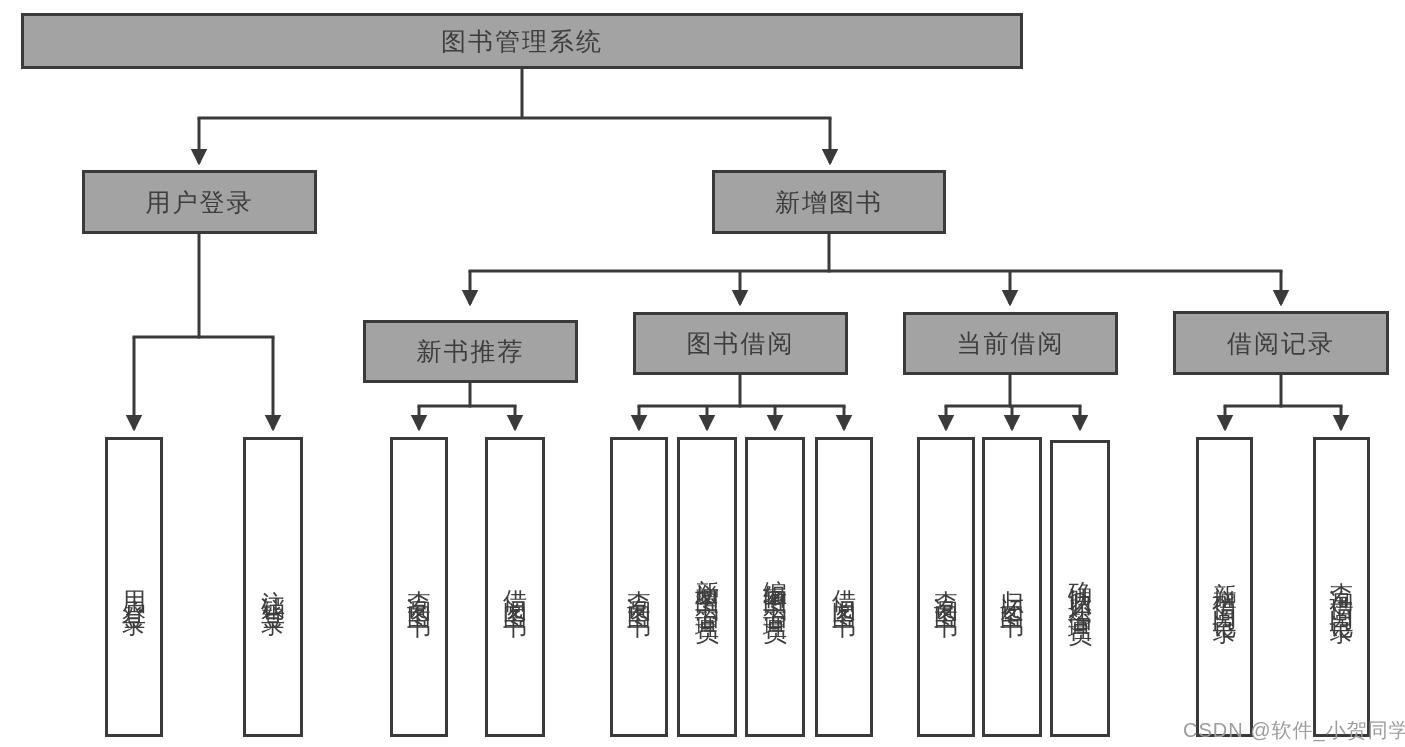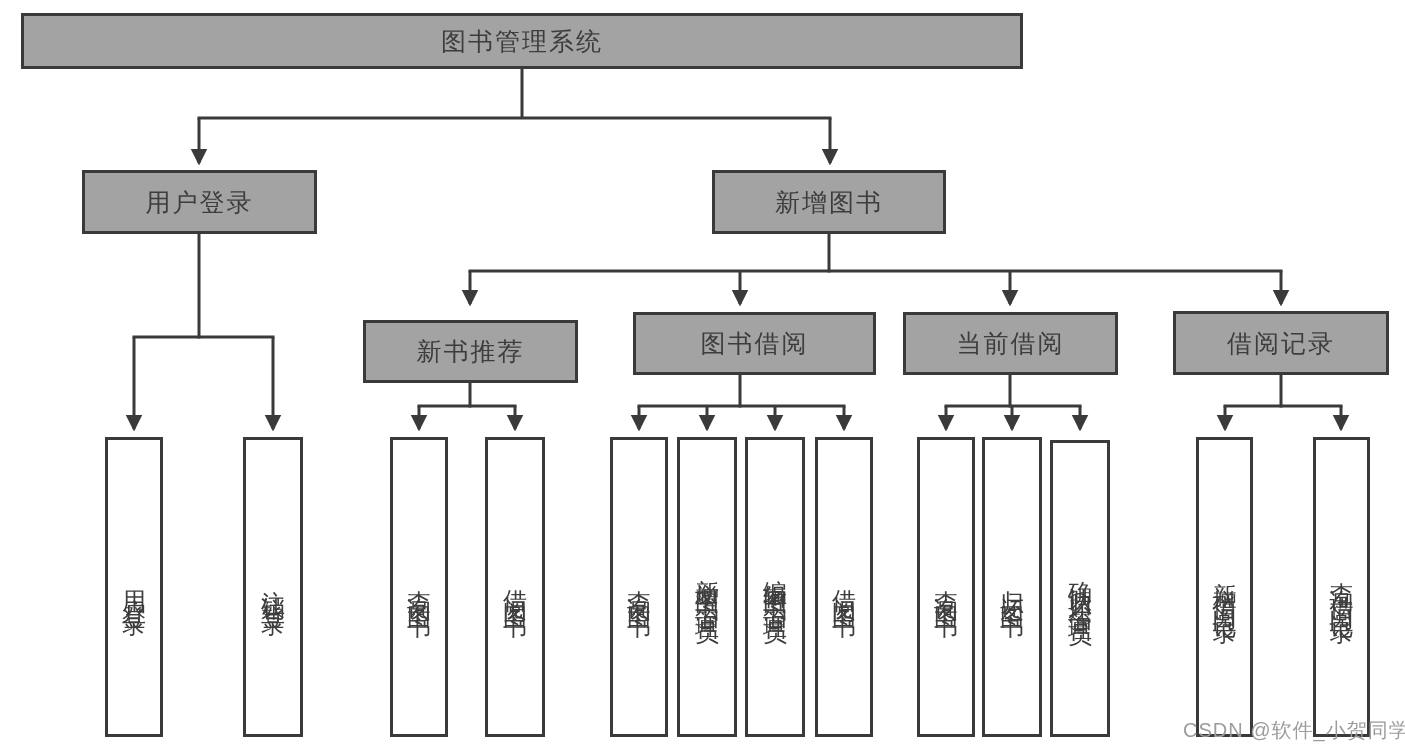--- a/index.html
+++ b/index.html
@@ -119,21 +119,21 @@
     <line x1="1225" y1="406" x2="1225" y2="429" marker-end="url(#arrowhead)"></line>
     <line x1="1341" y1="406" x2="1341" y2="429" marker-end="url(#arrowhead)"></line>
   </svg>
 
   <div class="node" style="left:21px; top:13px; width:1002px; height:56px;">图书管理系统</div>
 
   <div class="node" style="left:82px; top:170px; width:235px; height:64px;">用户登录</div>
   <div class="node" style="left:712px; top:170px; width:234px; height:64px;">新增图书</div>
 
   <div class="node" style="left:363px; top:320px; width:215px; height:63px;">新书推荐</div>
-  <div class="node" style="left:633px; top:312px; width:243px; height:63px;">图书借阅</div>
+  <div class="node" style="left:633px; top:312px; width:215px; height:63px;">图书借阅</div>
   <div class="node" style="left:903px; top:312px; width:215px; height:63px;text-align:center;">当前借阅</div>
   <div class="node" style="left:1173px; top:311px; width:216px; height:64px;">借阅记录</div>
 
   <div class="vnode" style="left:105px; top:437px; width:58px; height:300px;">用户登录</div>
   <div class="vnode" style="left:243px; top:437px; width:60px; height:300px;">注销登录</div>
 
   <div class="vnode" style="left:390px; top:437px; width:58px; height:300px;">查询图书</div>
   <div class="vnode" style="left:485px; top:437px; width:60px; height:300px;">借阅图书</div>
 
   <div class="vnode" style="left:610px; top:437px; width:58px; height:300px;">查询图书</div>

